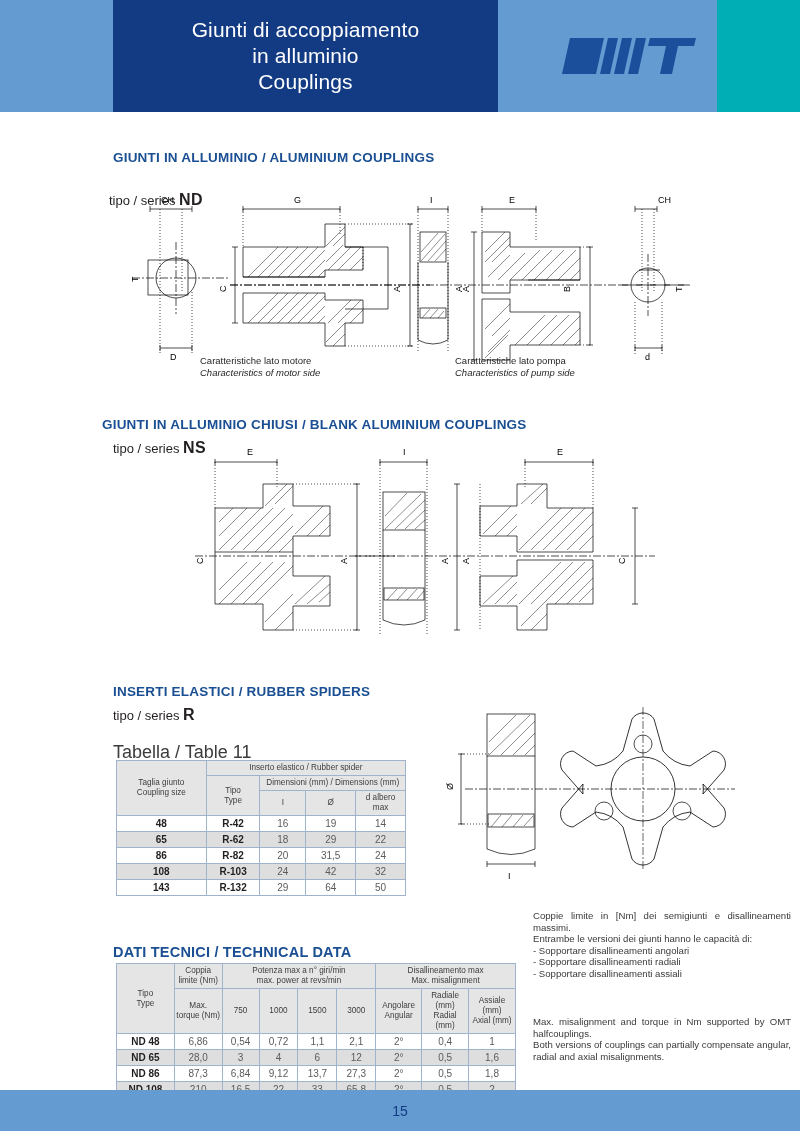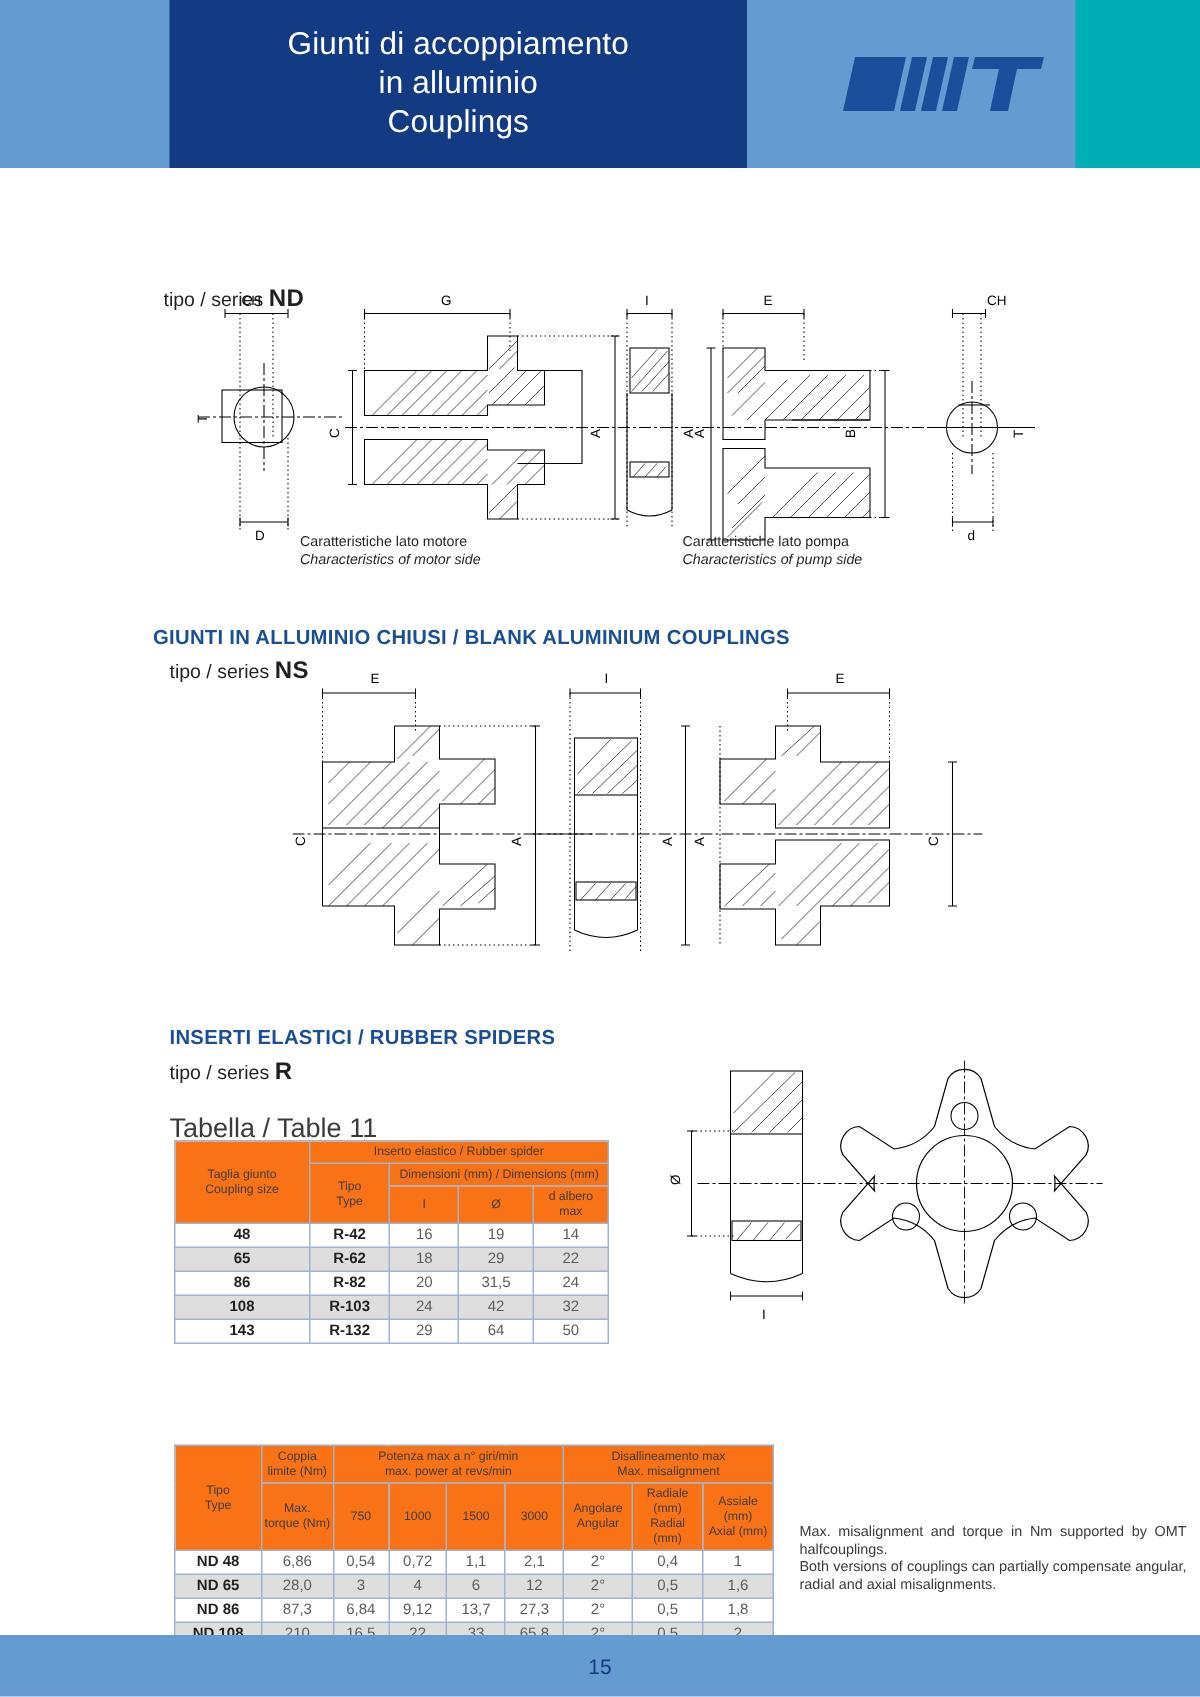--- a/index.html
+++ b/index.html
@@ -47,21 +47,21 @@
   .sec-sub b { font-size:16px; font-weight:bold; letter-spacing:.3px; }
 
   .tablabel { position:absolute; font-size:18px; color:#3b3b3b; white-space:nowrap; }
 
   
   table.dt { position:absolute; border-collapse:collapse; font-size:9px; color:#4a4a4a; }
   table.dt th, table.dt td {
     border:1px solid #9fb3cc; padding:0; text-align:center; vertical-align:middle;
     font-weight:normal; line-height:10px;
   }
-  table.dt thead th { background:#f97316; color:#3d3d3d; font-size:8.2px; padding:2px 1px; }
+  table.dt thead th { background:#e5e5e5; color:#3d3d3d; font-size:8.2px; padding:2px 1px; }
   table.dt tbody td { height:16px; font-size:10px; color:#5b5b5b; background:#ffffff; }
   table.dt tbody tr.alt td { background:#dedede; }
   table.dt tbody td.k { font-weight:bold; color:#231f20; }
 
   
   .note {
     position:absolute; font-size:9.6px; line-height:11.6px; color:#3a3a3a;
     text-align:justify; white-space:pre-line;
   }
 
@@ -86,20 +86,21 @@
         <path d="M62 6 L72 6 L64 42 L54 42 Z"></path>
         <path d="M76 6 L86 6 L78 42 L68 42 Z"></path>
         <path d="M90 6 L136 6 L134 14 L118 14 L112 42 L100 42 L106 14 L88 14 Z"></path>
       </g>
     </svg>
   </div>
 </div>
 
 <div class="content">
 
+  <div class="sec-head" style="left:113px; top:38px;">GIUNTI IN ALLUMINIO / ALUMINIUM COUPLINGS</div>
   <div class="sec-sub" style="left:109px; top:60px;margin-top:19px;">
     <span>tipo / series </span><b>ND</b>
   </div>
 
   <div class="dwg" style="left:130px; top:80px;">
     <svg width="570" height="200" viewBox="0 0 570 200">
       <g stroke="#000" fill="none" stroke-width="0.7" font-family="Liberation Sans, sans-serif" font-size="9">
 
         <text x="31" y="11" fill="#000" stroke="none" font-size="9">CH</text>
 
@@ -510,20 +511,21 @@
           <circle cx="0" cy="0" r="32" stroke="#000" stroke-width="0.8"></circle>
           <circle cx="0" cy="-45" r="9" stroke="#000" stroke-width="0.7"></circle>
           <circle cx="-39" cy="22" r="9" stroke="#000" stroke-width="0.7"></circle>
           <circle cx="39" cy="22" r="9" stroke="#000" stroke-width="0.7"></circle>
           <line x1="0" y1="-82" x2="0" y2="82" stroke="#000" stroke-dasharray="8,2,2,2" stroke-width="0.6"></line>
         </g>
       </g>
     </svg>
   </div>
 
+  <div class="sec-head" style="left:113px; top:832px; font-size:14.5px;">DATI TECNICI / TECHNICAL DATA</div>
 
   <table class="dt" id="ttech" style="left:116px; top:851px; width:400px;">
     <thead>
       <tr>
         <th rowspan="3" style="width:58px;">
           <div>Tipo</div>
           <div>Type</div>
         </th>
         <th rowspan="2" style="width:48px;margin-top:24px;">
           <div style="white-space:pre-line">Coppia
@@ -615,20 +617,25 @@
           <td>76</td>
           <td>144</td>
           <td>228</td>
           <td>2°</td>
           <td>0,6</td>
           <td>2</td>
         </tr>
       </tbody>
   </table>
 
+  <div class="note" style="left:533px; top:798px; width:258px;">Coppie limite in [Nm] dei semigiunti e disallineamenti massimi.
+Entrambe le versioni dei giunti hanno le capacità di:
+- Sopportare disallineamenti angolari
+- Sopportare disallineamenti radiali
+- Sopportare disallineamenti assiali</div>
   <div class="note" style="left:533px; top:904px; width:258px;">Max. misalignment and torque in Nm supported by OMT halfcouplings.
 Both versions of couplings can partially compensate angular, radial and axial misalignments.</div>
 
 </div>
 
 <div class="footer">
   <span class="pagenum">15</span>
 </div>
 
 </body></html>

